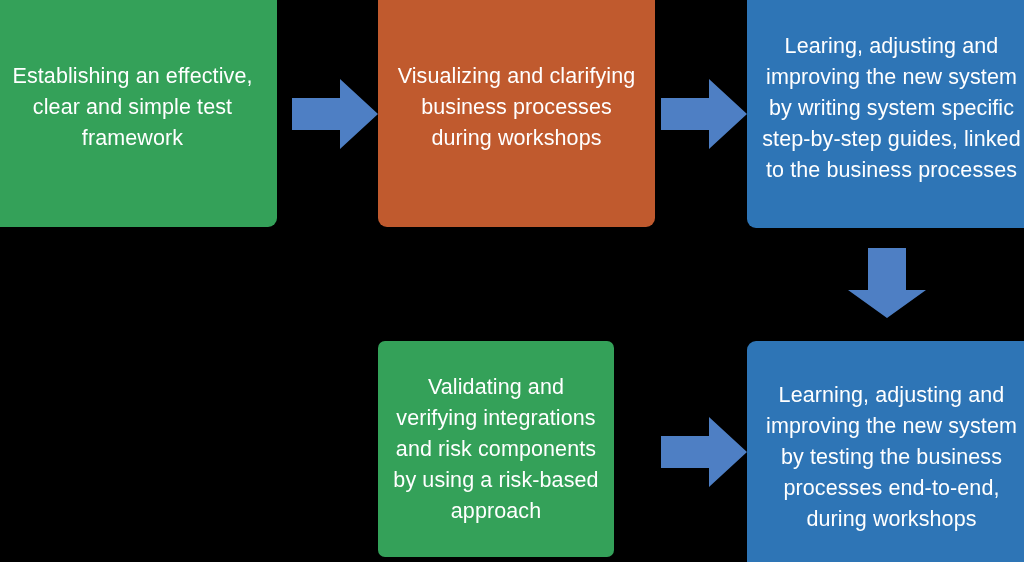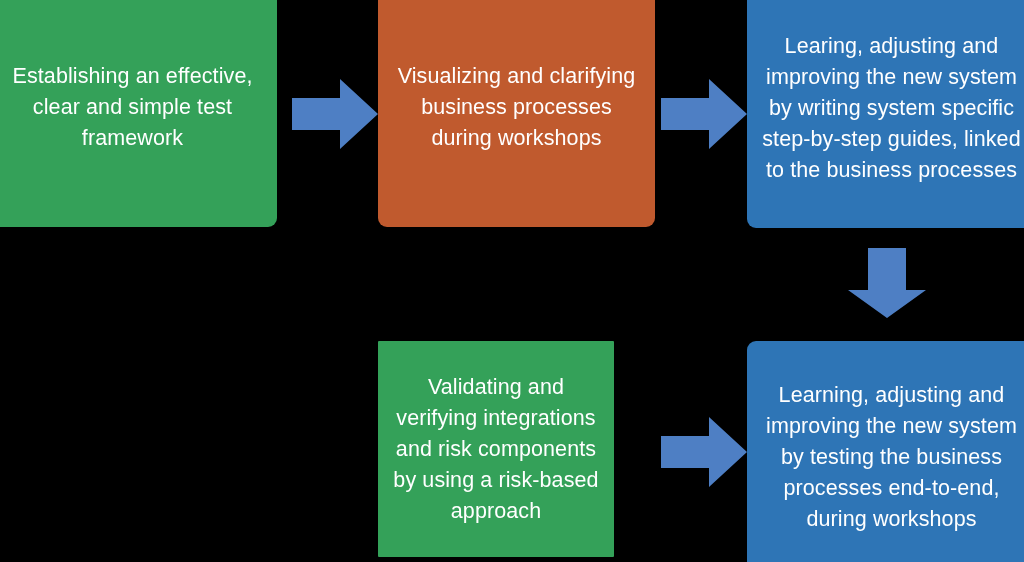--- a/index.html
+++ b/index.html
@@ -51,21 +51,21 @@
     border-radius: 0 0 9px 9px;
   }
   #node-step-by-step-guides {
     left: 747px; top: -12px;
     width: 289px; height: 240px;
     border-radius: 0 0 0 9px;
   }
   #node-risk-based-approach {
     left: 378px; top: 341px;
     width: 236px; height: 216px;
-    border-radius: 1px;
+    border-radius: 7px;
   }
   #node-end-to-end-testing {
     left: 747px; top: 341px;
     width: 289px; height: 233px;
     border-radius: 9px 9px 0 0;
   }
 
   
   .arrow {
     position: absolute;

